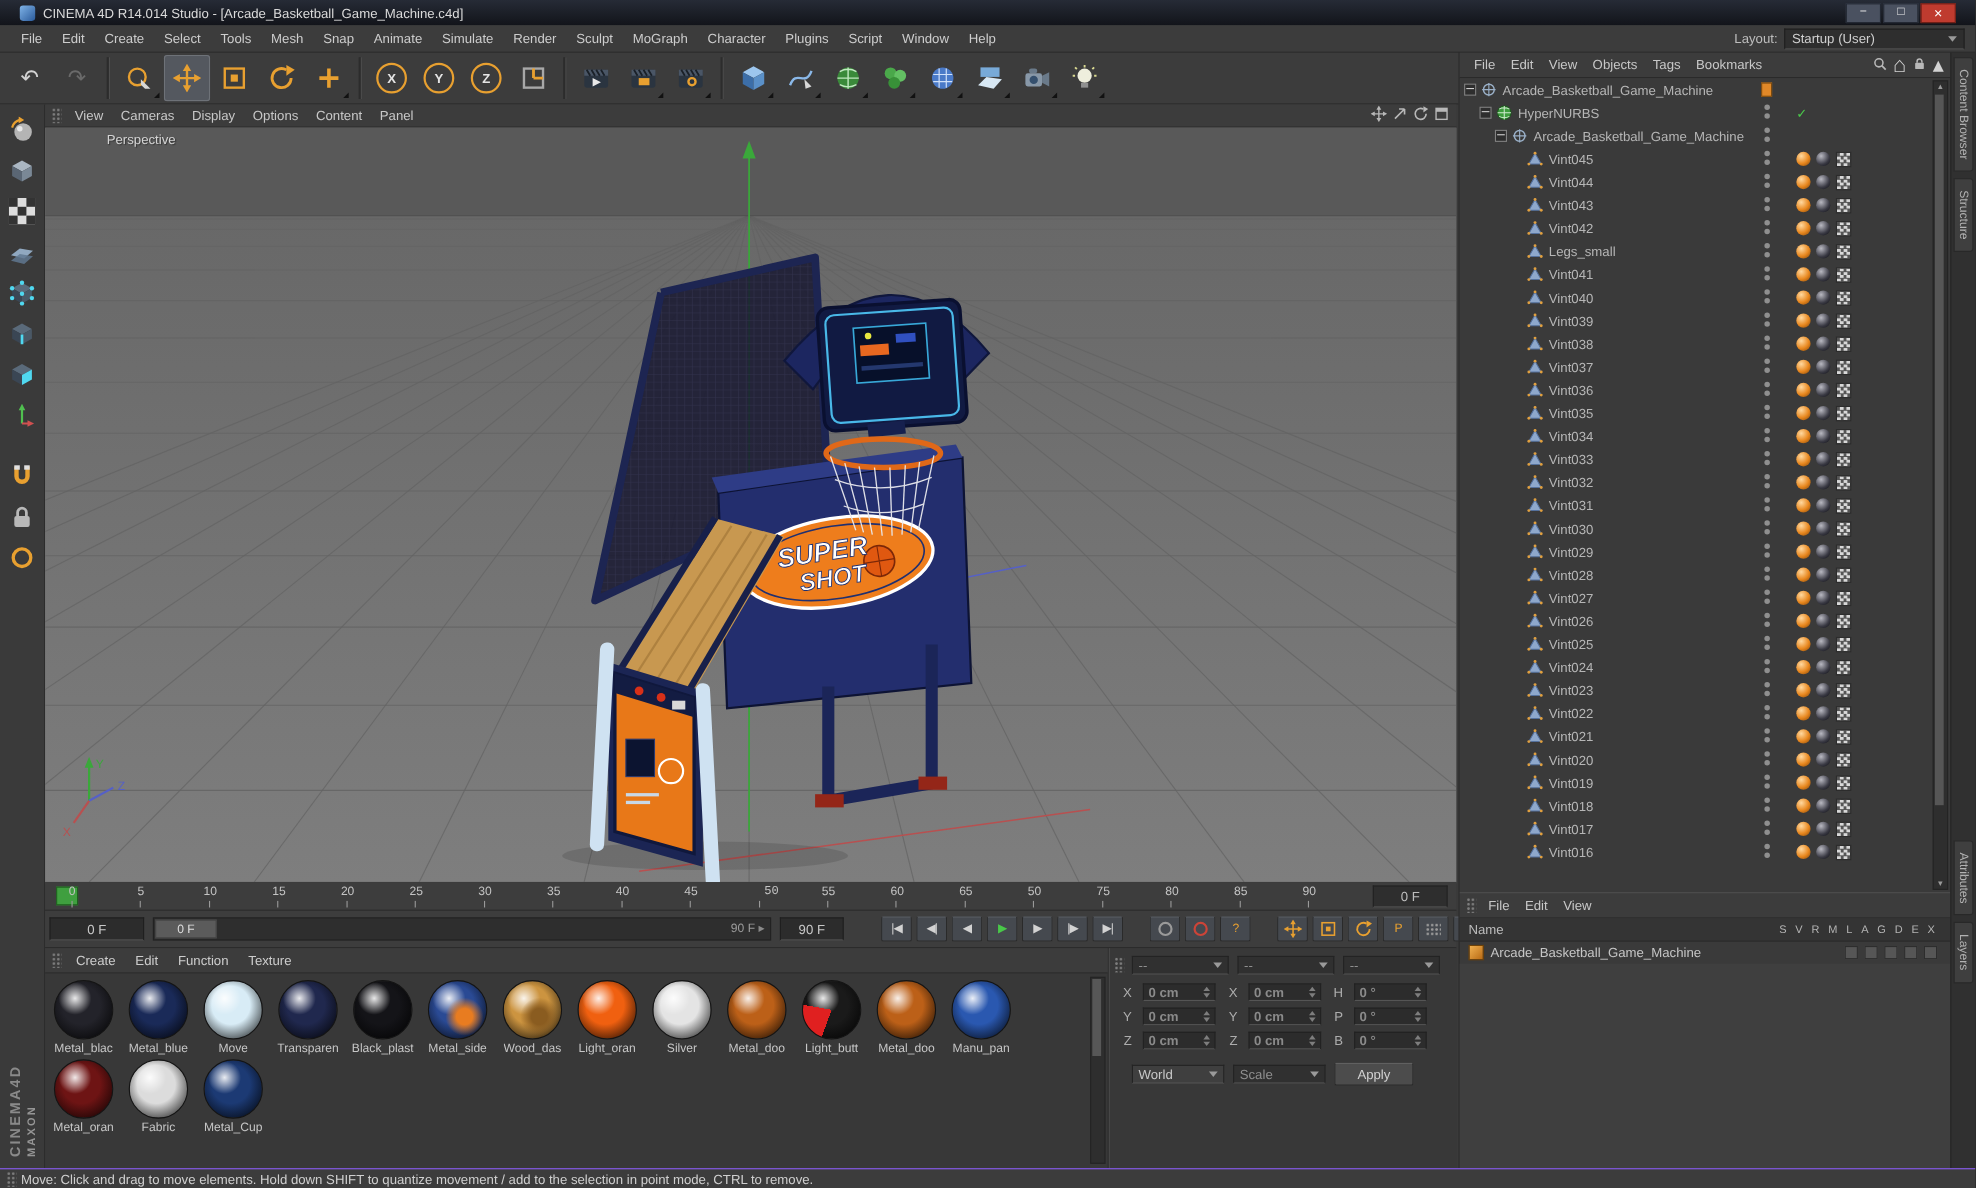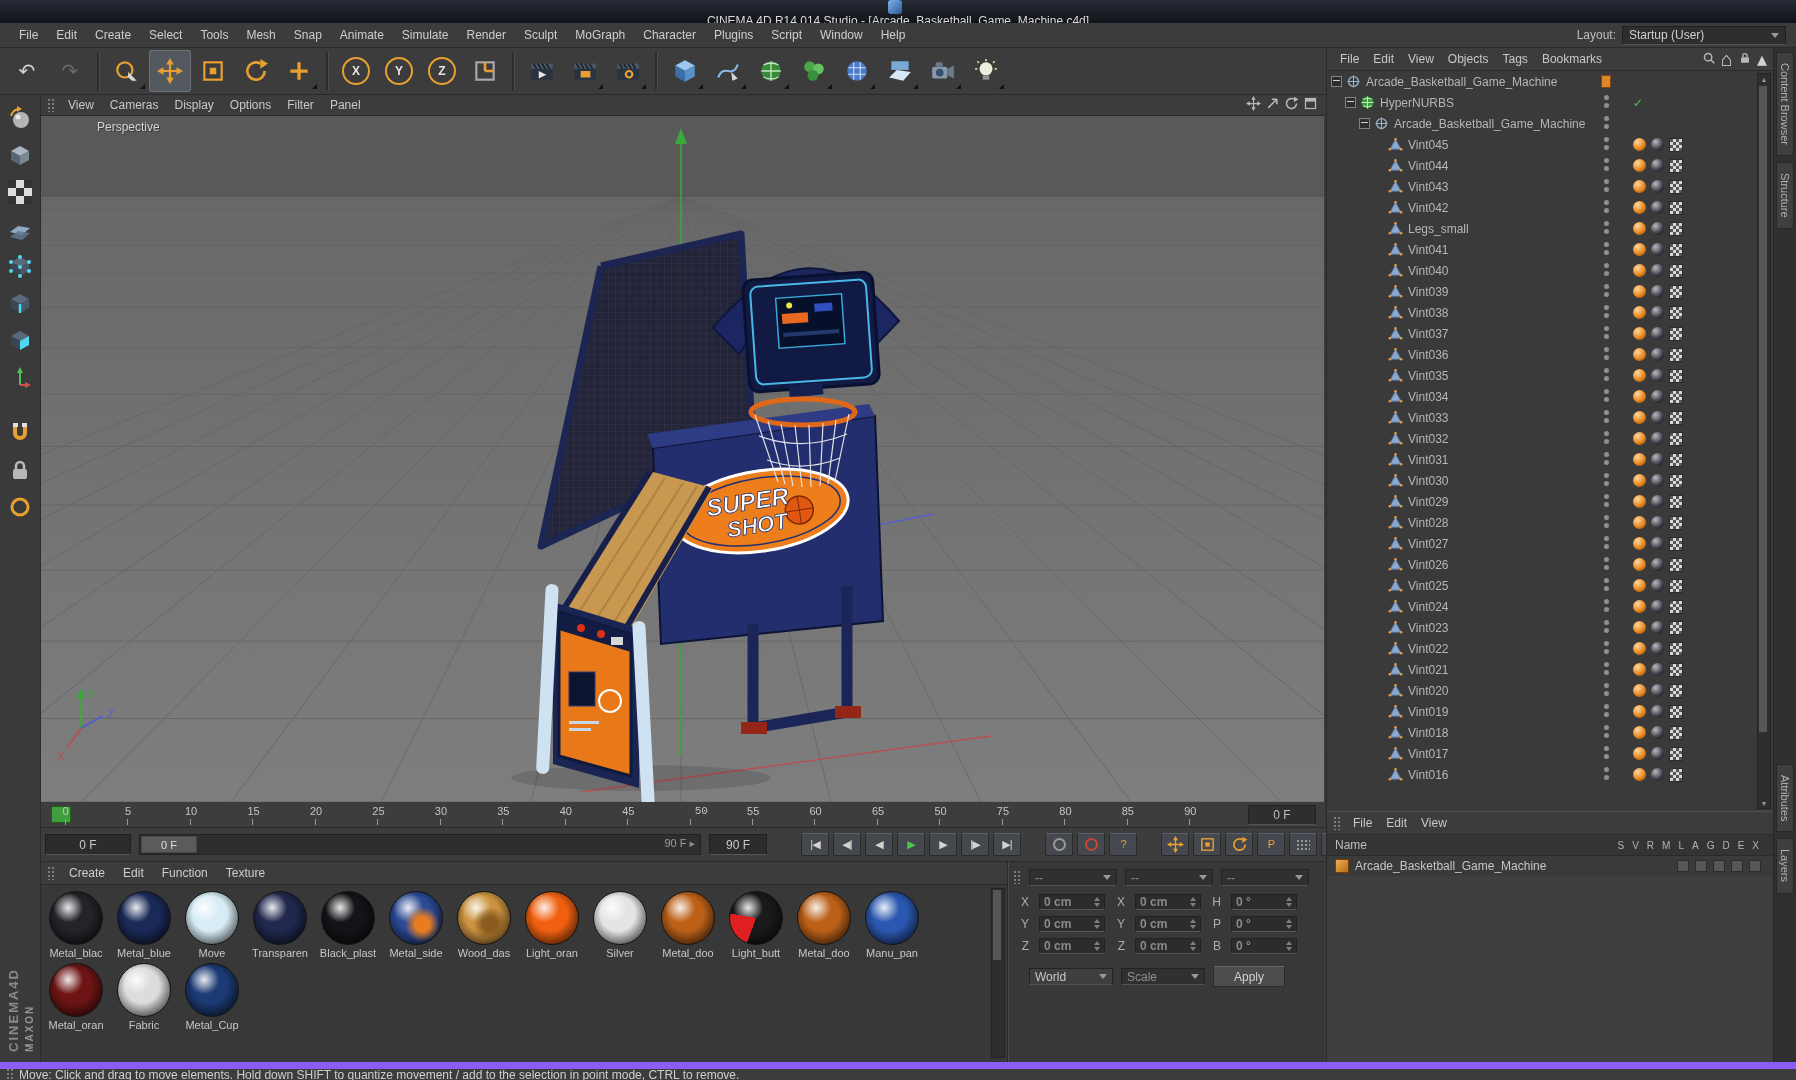--- a/index.html
+++ b/index.html
@@ -1,21 +1,21 @@
 <!DOCTYPE html>
 <html><head>
 <meta charset="utf-8">
 <style>
   html,body{margin:0;padding:0;background:#222;}
   #app{position:relative;width:1796px;height:1080px;background:#3a3a3a;overflow:hidden;
        font-family:"Liberation Sans","DejaVu Sans",sans-serif;font-size:12px;color:#c8c8c8;
        -webkit-user-select:none;user-select:none;}
   
   .titlebar{position:absolute;left:0;top:0;width:1796px;height:23px;
-            background:linear-gradient(#262b36,#12141a);display:flex;align-items:center;padding:0 18px;box-sizing:border-box;flex-direction:column;}
+            background:linear-gradient(#262b36,#12141a);display:flex;align-items:center;padding:0 18px;box-sizing:border-box;}
   .appicon{width:14px;height:14px;border-radius:3px;background:linear-gradient(135deg,#7fb3e8,#2a5a9a);margin-right:7px;flex:0 0 auto;}
   .title{color:#dadada;font-size:12px;white-space:nowrap;}
   .winbtns{margin-left:auto;display:flex;gap:2px;}
   .wb{width:30px;height:16px;display:flex;align-items:center;justify-content:center;
       background:#4a5160;border:1px solid #232833;color:#e8e8e8;font-size:11px;line-height:1;cursor:default;}
   .wb-min::before{content:"−";}
   .wb-max::before{content:"□";}
   .wb-close{background:#bf3b2f;border-color:#6e1f16;}
   .wb-close::before{content:"×";font-size:13px;color:#fff;}
   
@@ -149,21 +149,21 @@
   .lp-row-icons{margin-left:auto;display:flex;gap:6px;padding-right:4px;}
   .lp-ric{width:10px;height:10px;background:#565656;border:1px solid #2d2d2d;}
   .lp-empty{height:calc(100% - 804px);background:#3f3f3f;}
   
   .sidestrip{position:absolute;left:1773px;top:48px;width:23px;height:1014px;background:#303030;border-left:1px solid #262626;box-sizing:border-box;}
   .vtab{writing-mode:vertical-rl;background:#3f3f3f;border:1px solid #282828;color:#b2b2b2;font-size:11px;
         padding:10px 2px;margin:4px 2px;border-radius:0 3px 3px 0;white-space:nowrap;}
   .vtab.t2{margin-top:6px;}
   .sidestrip .bottomtabs{position:absolute;top:712px;left:0;}
   
-  .statusbar{position:absolute;left:0;top:1062px;width:1796px;height:18px;background:#3c3c3c;border-top:7px solid #8b5cf6;
+  .statusbar{position:absolute;left:0;top:1062px;width:1796px;height:18px;background:#3c3c3c;border-top:1px solid #8b5cf6;
              display:flex;align-items:center;padding:0 6px;box-sizing:border-box;color:#cfcfcf;}
 </style>
 </head>
 <body>
 
 <div id="app">
 
   <div class="titlebar">
     <span class="appicon"></span>
     <span class="title">CINEMA 4D R14.014 Studio - [Arcade_Basketball_Game_Machine.c4d]</span>
@@ -506,21 +506,21 @@
     </div>
   </div>
 
   <div class="vp-menubar">
     <span class="grip"></span>
     <span id="vp-menu" style="display:flex">
         <span class="vp-menu-item">View</span>
         <span class="vp-menu-item">Cameras</span>
         <span class="vp-menu-item">Display</span>
         <span class="vp-menu-item">Options</span>
-        <span class="vp-menu-item">Filter</span>
+        <span class="vp-menu-item">Content</span>
         <span class="vp-menu-item">Panel</span>
       </span>
     <span class="vp-nav" id="vp-nav">
         <span><span class="svgicon sm">
             <svg viewBox="0 0 24 24">
               <path d="M12 4V20M4 12H20" stroke="#b8b8b8" stroke-width="2"></path>
               <polygon points="12,0 8.5,6 15.5,6" fill="#b8b8b8"></polygon>
               <polygon points="12,24 8.5,18 15.5,18" fill="#b8b8b8"></polygon>
               <polygon points="0,12 6,8.5 6,15.5" fill="#b8b8b8"></polygon>
               <polygon points="24,12 18,8.5 18,15.5" fill="#b8b8b8"></polygon>

